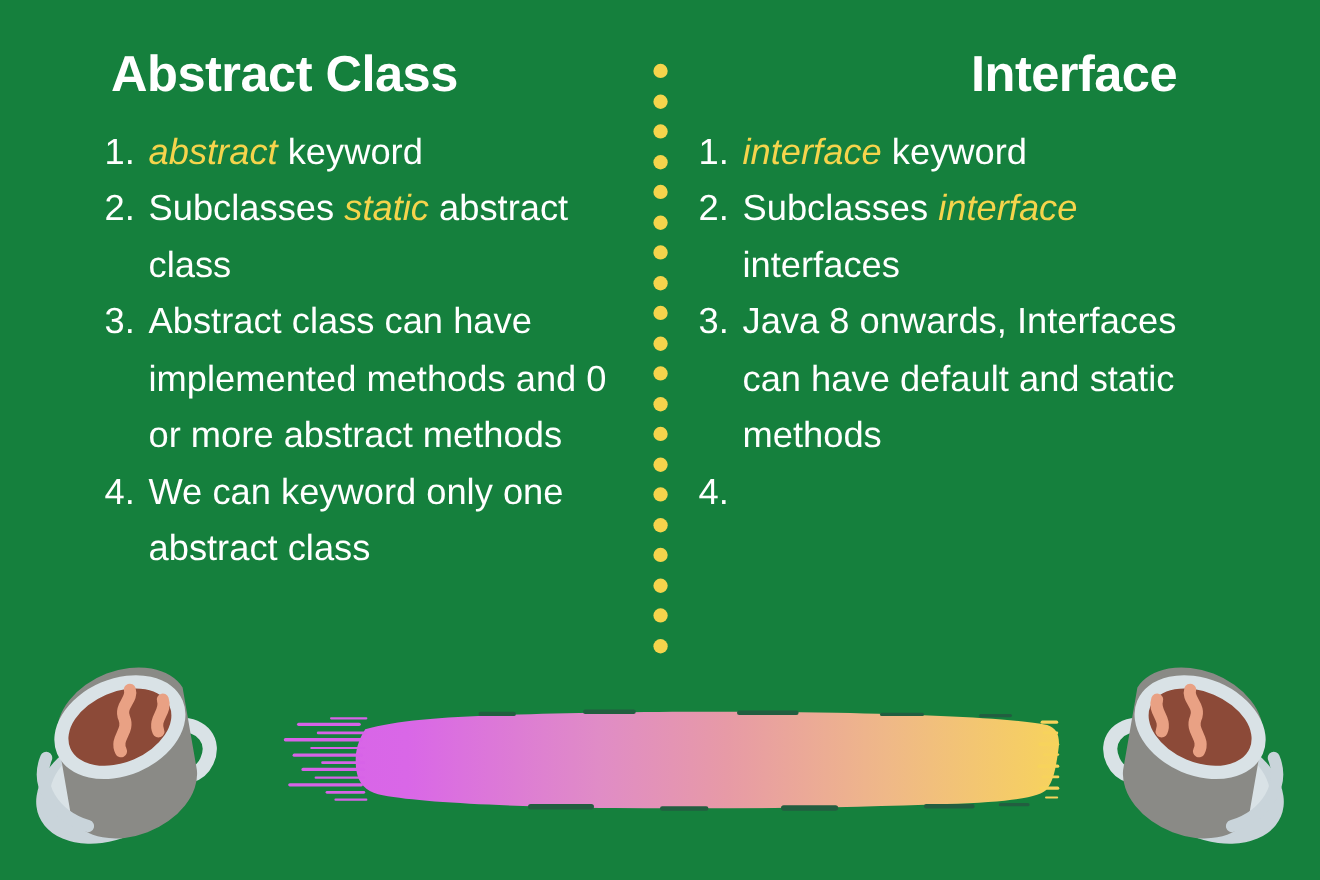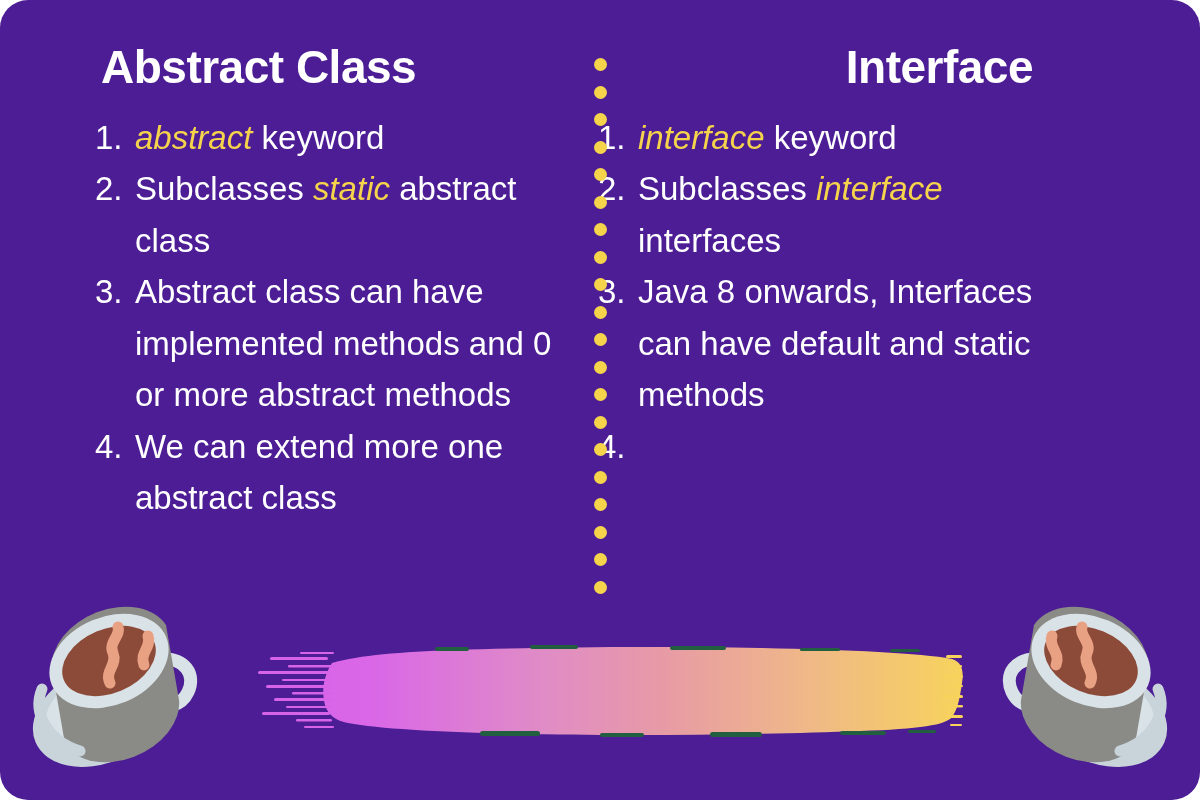--- a/index.html
+++ b/index.html
@@ -9,33 +9,32 @@
   body {
     width: 1200px;
     height: 800px;
     overflow: hidden;
     font-family: "Liberation Sans", sans-serif;
   }
   #canvas {
     position: relative;
     width: 1200px;
     height: 800px;
-    background: #4c1d95;
+    background: #15803d;
     overflow: hidden;
-    border-radius: 28px;
   }
 
   
   .column {
     position: absolute;
     top: 0;
     width: 480px;
   }
   .column.left  { left: 95px; }
-  .column.right { left: 598px; }
+  .column.right { left: 635px; }
 
   .col-title {
     font-size: 46px;
     font-weight: bold;
     color: #FFFFFF;
     letter-spacing: -0.5px;
     margin: 0;
     line-height: 1;
     white-space: nowrap;
   }
@@ -111,21 +110,21 @@
 <body>
 
 <div id="canvas">
 
   <div class="column left">
     <h1 class="col-title">Abstract Class</h1>
     <ul class="col-list">
         <li class="col-item"><span class="num">1.</span><span class="kw">abstract</span><span> keyword</span></li>
         <li class="col-item"><span class="num">2.</span><span>Subclasses </span><span class="kw">static</span><span> abstract class</span></li>
         <li class="col-item"><span class="num">3.</span><span>Abstract class can have implemented methods and 0 or more abstract methods</span></li>
-        <li class="col-item"><span class="num">4.</span><span>We can extend more one abstract class</span></li>
+        <li class="col-item"><span class="num">4.</span><span>We can keyword only one abstract class</span></li>
       </ul>
   </div>
 
   <div class="column right">
     <h1 class="col-title">Interface</h1>
     <ul class="col-list">
         <li class="col-item"><span class="num">1.</span><span class="kw">interface</span><span> keyword</span></li>
         <li class="col-item"><span class="num">2.</span><span>Subclasses </span><span class="kw">interface</span><span> interfaces</span></li>
         <li class="col-item"><span class="num">3.</span><span>Java 8 onwards, Interfaces can have default and static methods</span></li>
         <li class="col-item"><span class="num">4.</span></li>

